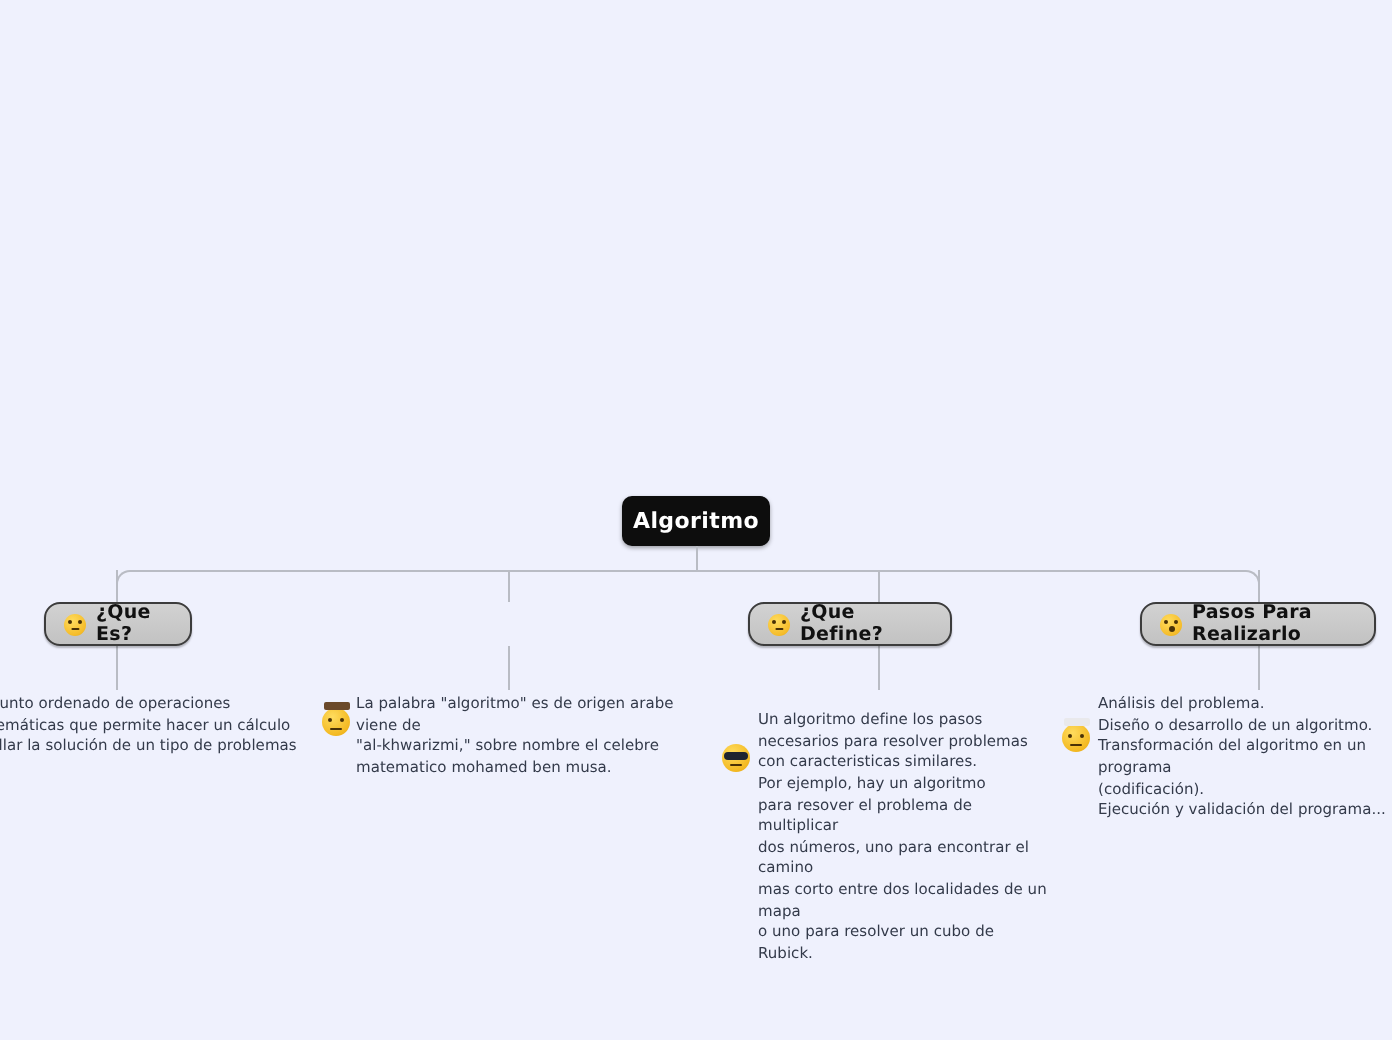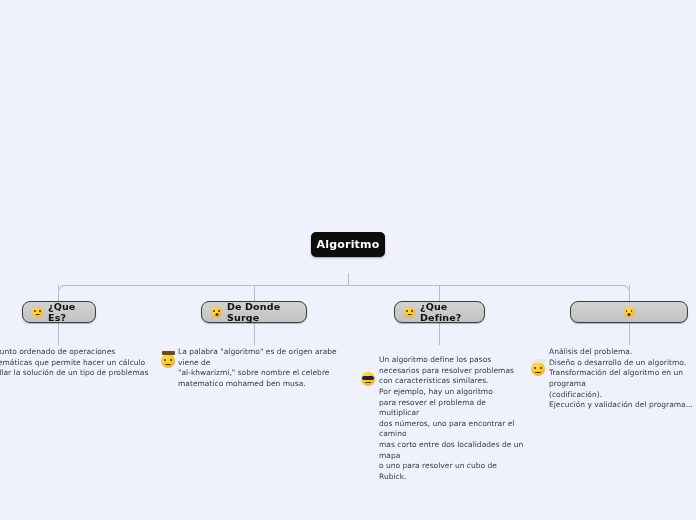--- a/index.html
+++ b/index.html
@@ -37,21 +37,21 @@
     border-right: 1px solid #b9bcc4;
     border-top-left-radius: 7px;
     border-top-right-radius: 7px;
     box-sizing: border-box;
   }
 
   
   .root-node {
     position: absolute;
     left: 311px;
-    top: 232px;
+    top: 248px;
     width: 74px;
     height: 25px;
     background: #0d0d0d;
     border-radius: 5px;
     color: #ffffff;
     font-size: 11px;
     font-weight: bold;
     display: flex;
     align-items: center;
     justify-content: center;
@@ -203,39 +203,33 @@
   <div class="branch-node" style="left:22px; top:301px; width:74px;">
     <span class="emoji-disc">
       <span class="emoji-mouth"></span>
     </span>
     <span>¿Que Es?</span>
   </div>
   <div class="leaf-text" style="left:-17px; top:347px; width:172px;">Conjunto ordenado de operaciones
 matemáticas que permite hacer un cálculo
 y hallar la solución de un tipo de problemas</div>
 
-  <div class="branch-node" style="left:201px; top:301px; width:106px;">
-    <span class="emoji-disc">
-      <span class="emoji-mouth round"></span>
-    </span>
-    <span>De Donde Surge</span>
-  </div>
   <div class="leaf-emoji" style="left:161px; top:352px;">
     <span class="leaf-disc">
         <span class="eye l"></span>
         <span class="eye r"></span>
         <span class="mouth"></span>
       </span>
     <span class="leaf-hat"></span>
   </div>
   <div class="leaf-text" style="left:178px; top:347px; width:178px;">La palabra "algoritmo" es de origen arabe viene de
 "al-khwarizmi," sobre nombre el celebre
 matematico mohamed ben musa.</div>
 
-  <div class="branch-node" style="left:394px; top:301px; width:91px;">
+  <div class="branch-node" style="left:374px; top:301px; width:102px;">
     <span class="emoji-disc">
       <span class="emoji-mouth"></span>
     </span>
     <span>¿Que Define?</span>
   </div>
   <div class="leaf-emoji" style="left:361px; top:370px;">
     <span class="leaf-disc">
         <span class="mouth"></span>
       </span>
     <span class="leaf-shades"></span>
@@ -246,20 +240,21 @@
 Por ejemplo, hay un algoritmo
 para resover el problema de multiplicar
 dos números, uno para encontrar el camino
 mas corto entre dos localidades de un mapa
 o uno para resolver un cubo de Rubick.</div>
 
   <div class="branch-node" style="left:570px; top:301px; width:118px;">
     <span class="emoji-disc">
       <span class="emoji-mouth round"></span>
     </span>
+    <span>Pasos Para Realizarlo</span>
   </div>
   <div class="leaf-emoji" style="left:531px; top:360px;">
     <span class="leaf-disc">
         <span class="eye l"></span>
         <span class="eye r"></span>
         <span class="mouth"></span>
       </span>
     <span class="leaf-hat white"></span>
   </div>
   <div class="leaf-text" style="left:549px; top:347px; width:160px;">Análisis del problema.

